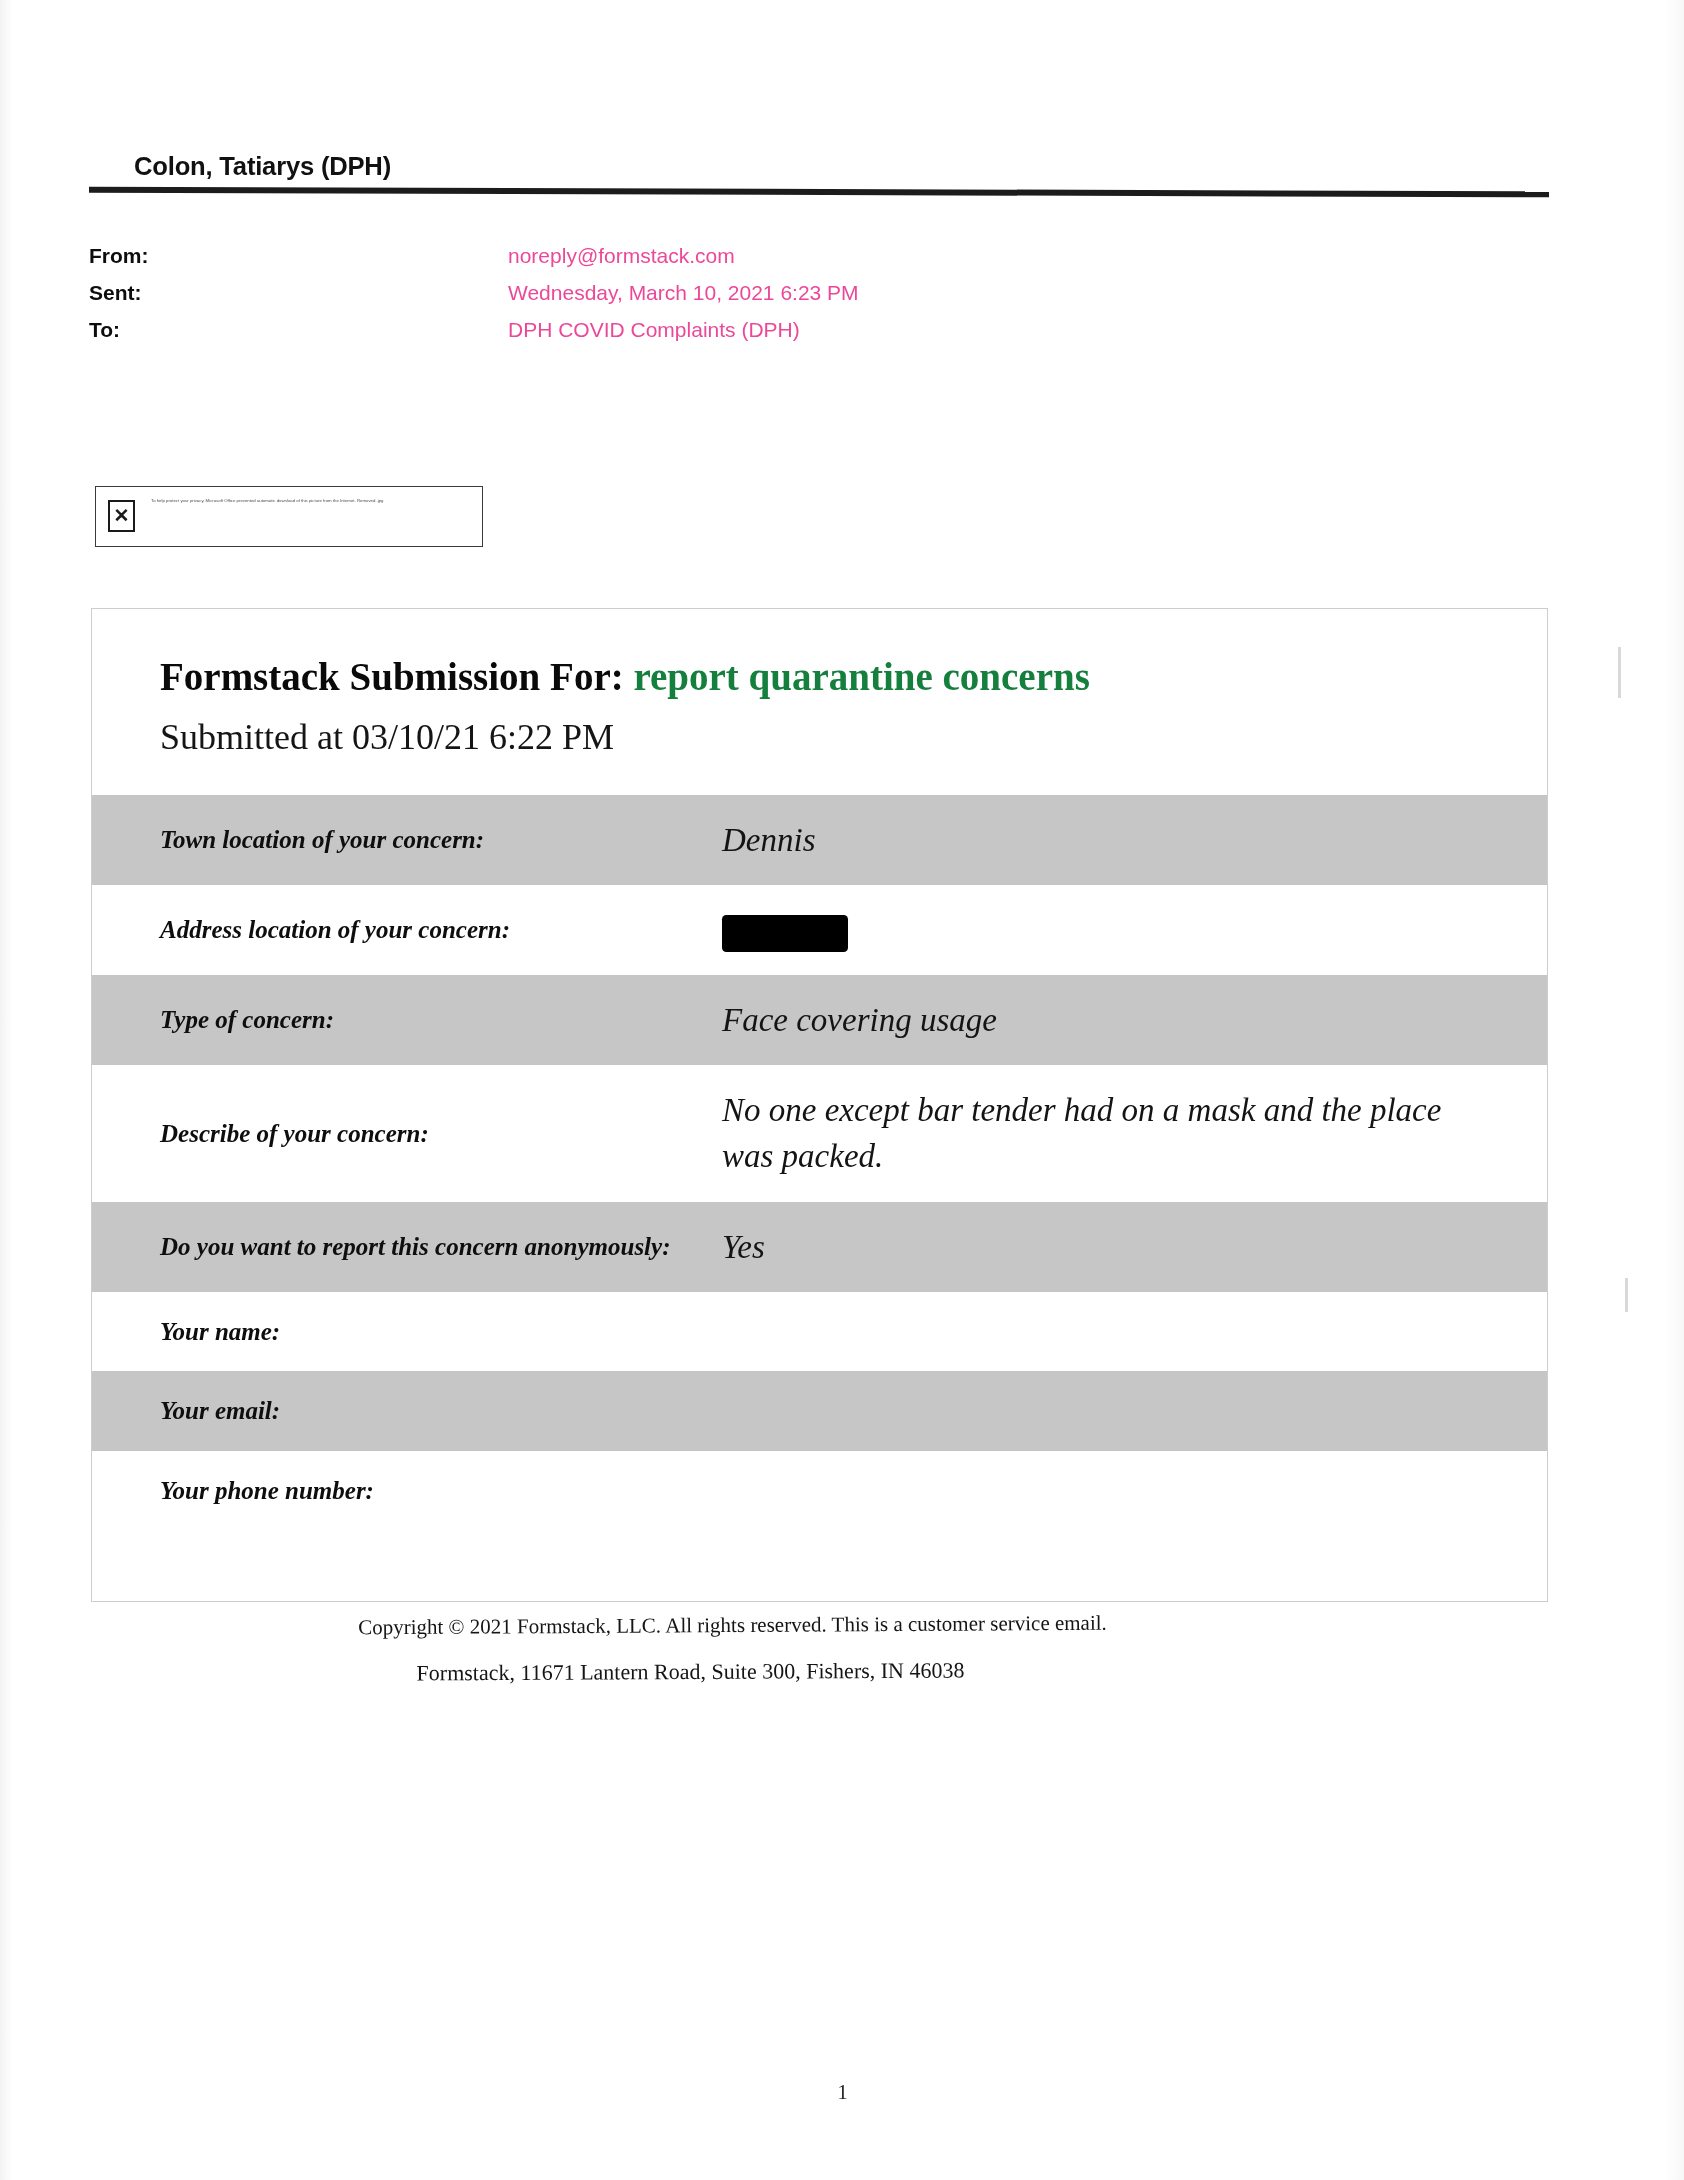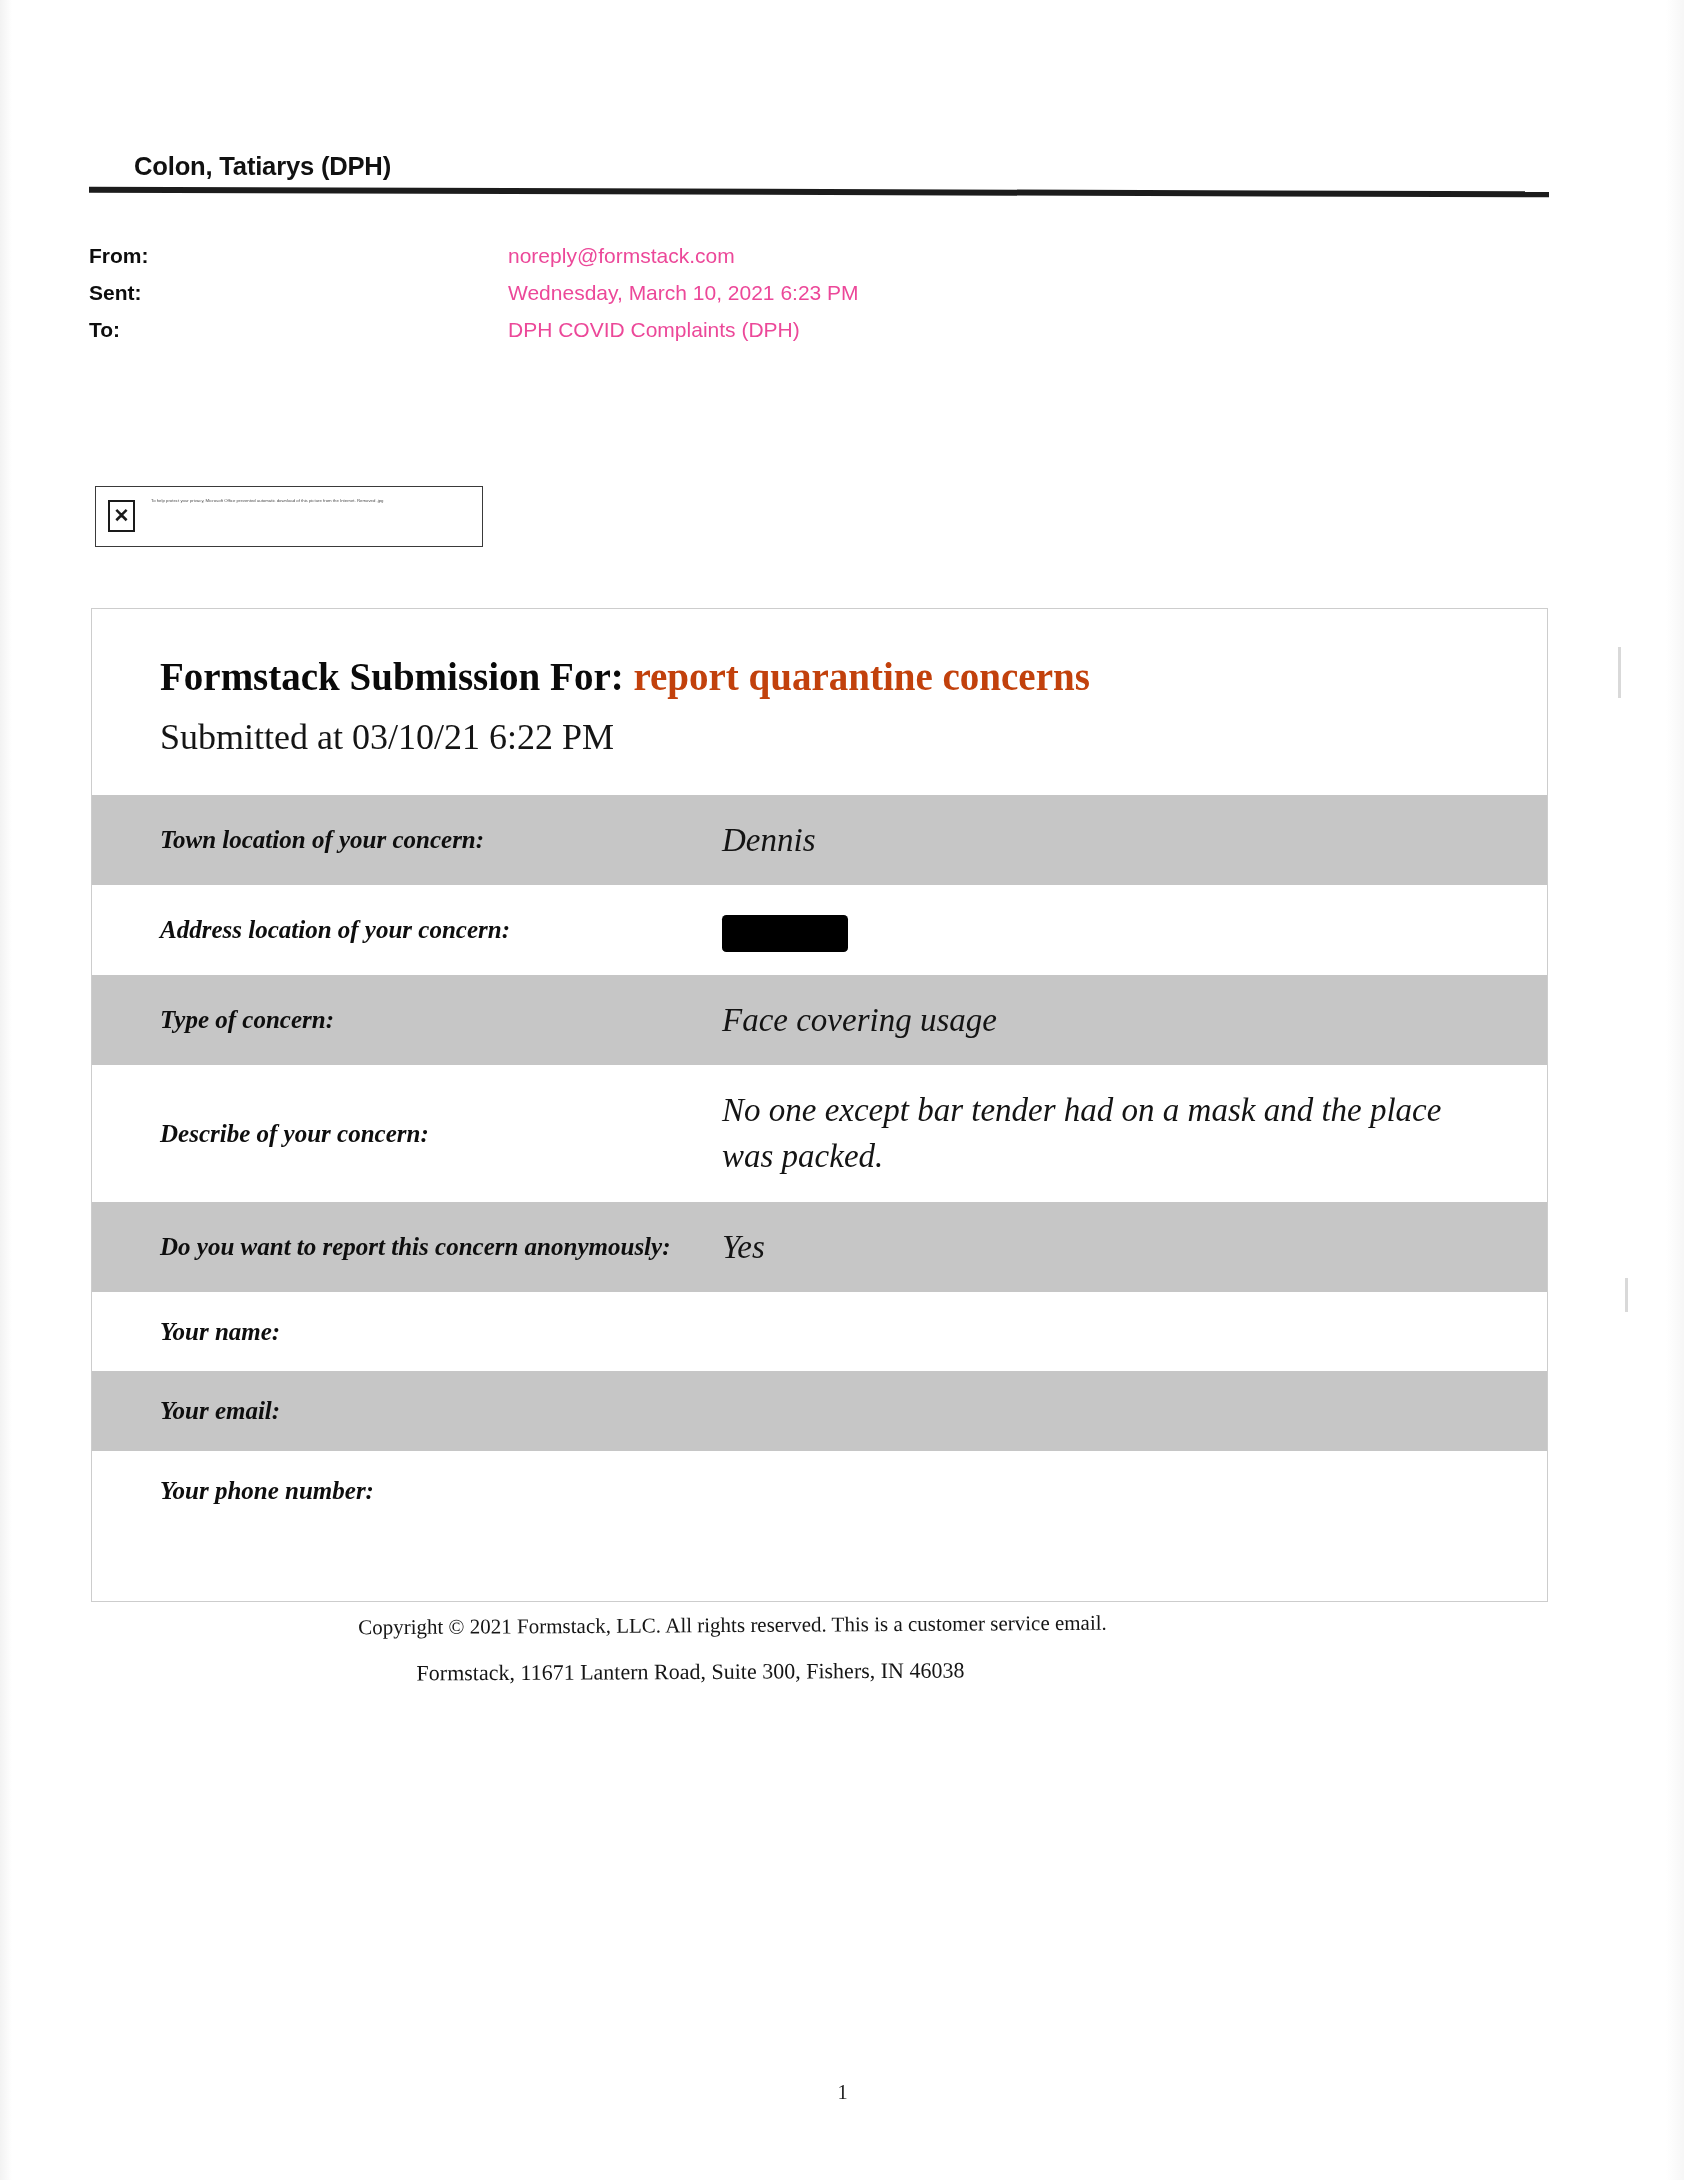--- a/index.html
+++ b/index.html
@@ -139,21 +139,21 @@
   .fs-title {
     font-size: 39px;
     line-height: 1.12;
     white-space: nowrap;
   }
   .fs-title-bold {
     font-weight: bold;
     color: #0a0a0a;
   }
   .fs-title-form {
-    color: #c2410c;
+    color: #15803d;
     font-weight: bold;
   }
   .fs-subtitle {
     margin-top: 17px;
     font-size: 36px;
     color: #151515;
     white-space: nowrap;
   }
 
   .fs-table {

